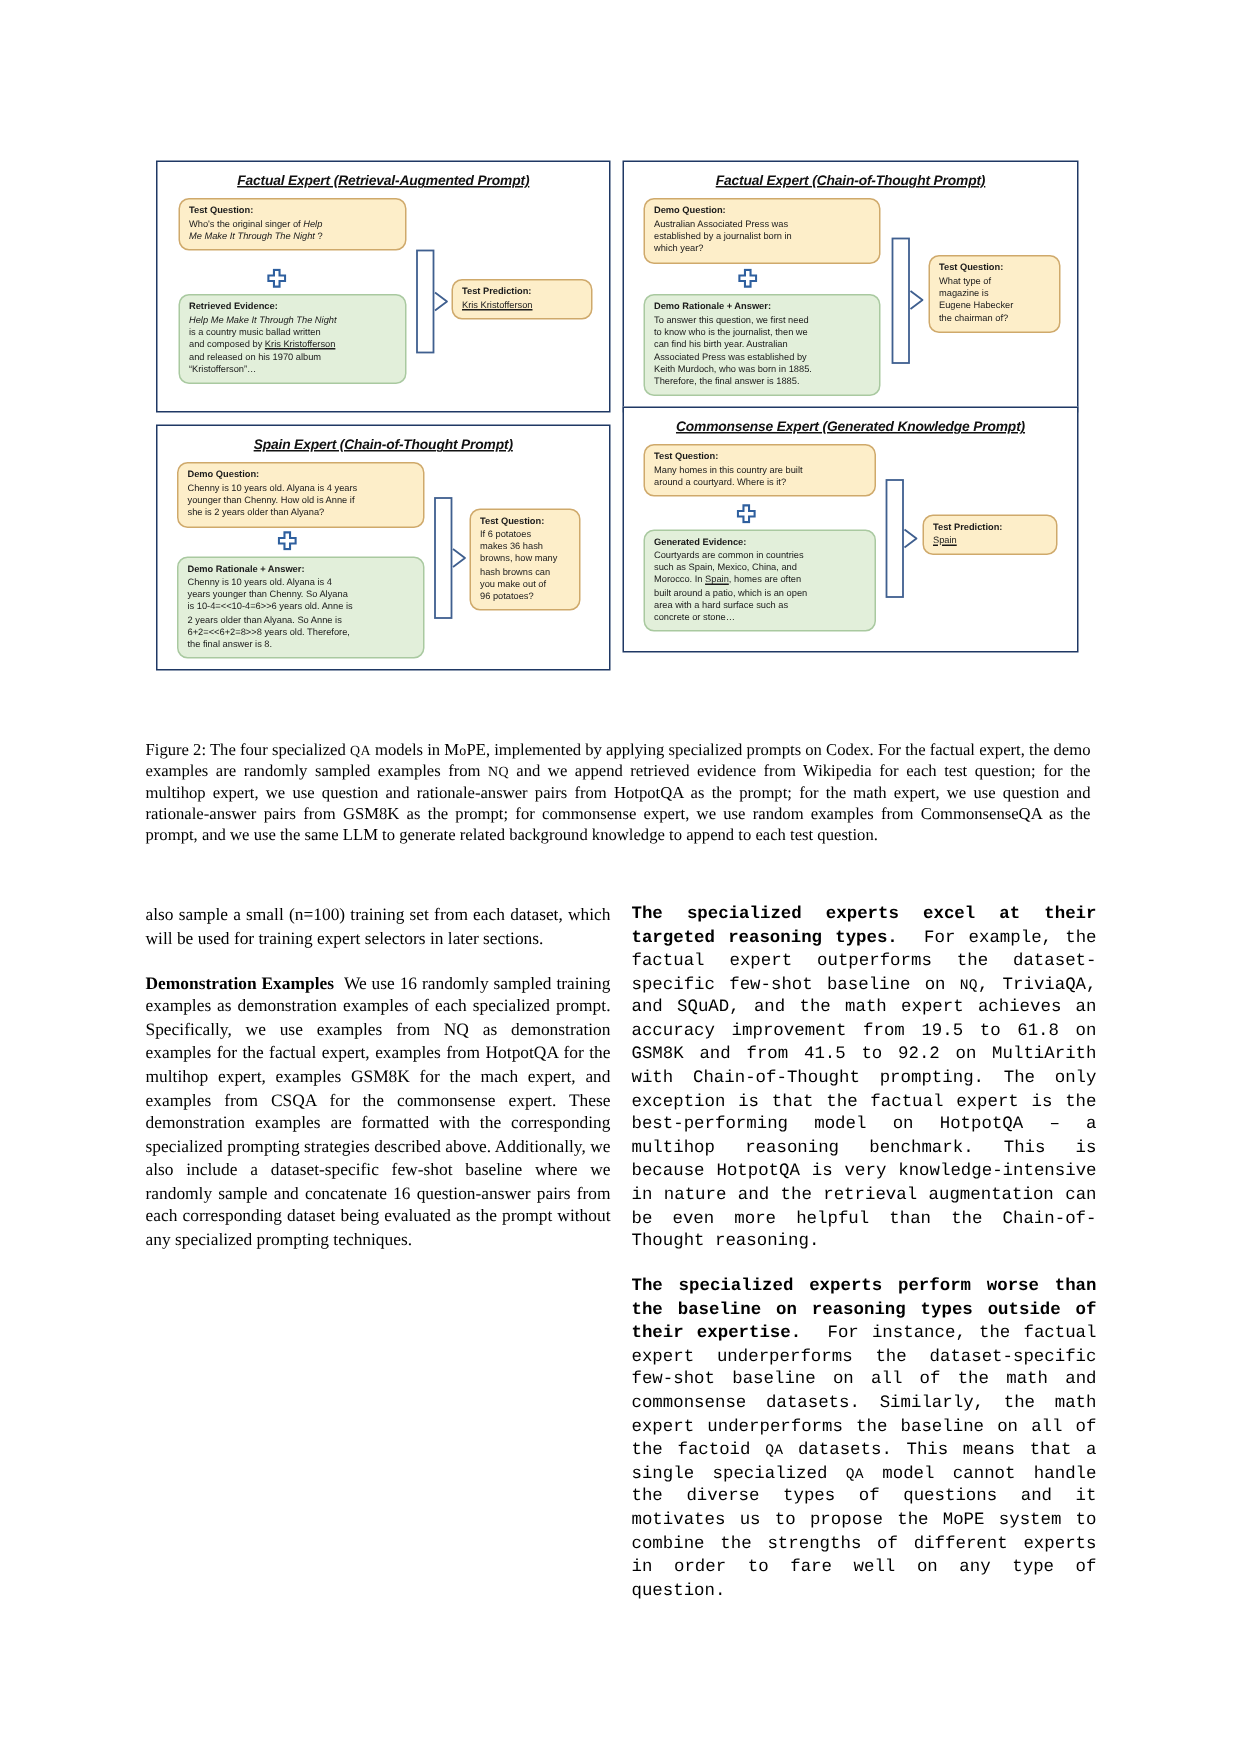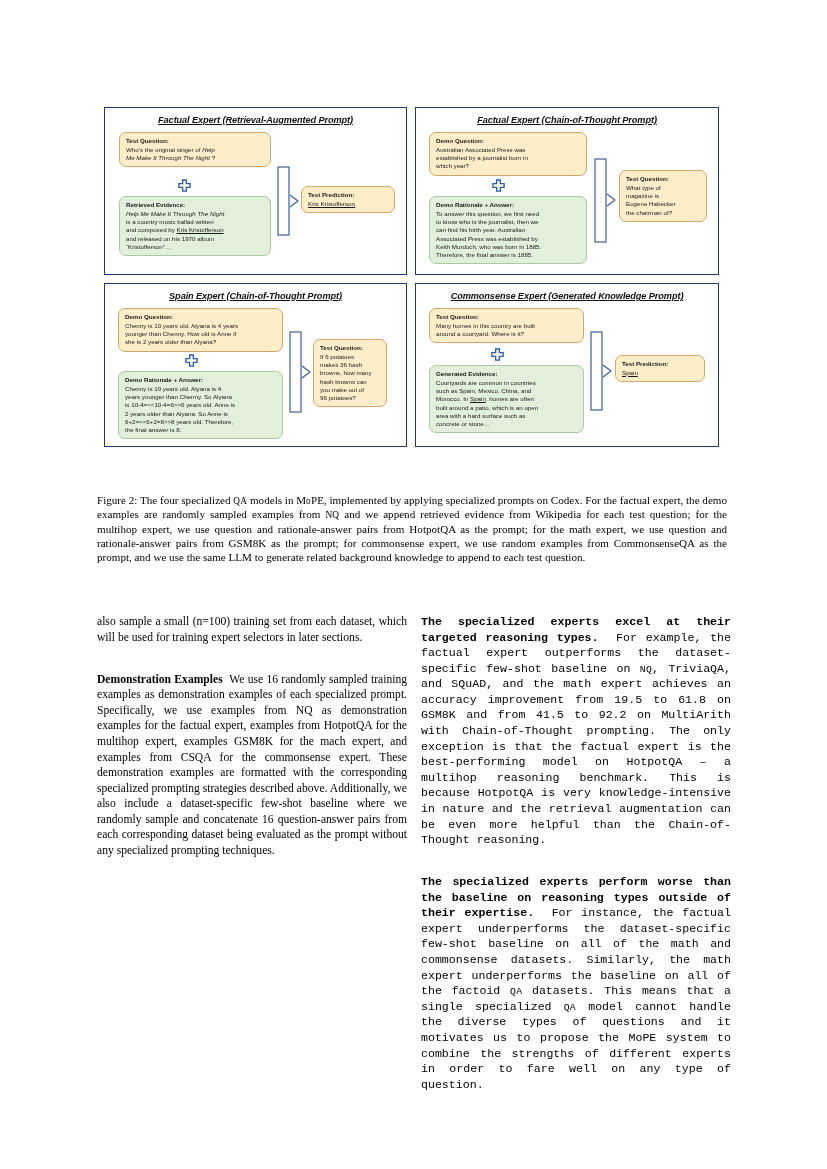--- a/index.html
+++ b/index.html
@@ -34,21 +34,21 @@
   }
   .quad {
     position: absolute;
     border: 1.6px solid #1f3864;
     background: #ffffff;
     box-sizing: border-box;
   }
   .quad-tl { left: 0px;   top: 0px;   width: 303px; height: 168px; }
   .quad-tr { left: 311px; top: 0px;   width: 304px; height: 168px; }
   .quad-bl { left: 0px;   top: 176px; width: 303px; height: 164px; }
-  .quad-br { left: 311px; top: 176px; width: 304px; height: 164px; }
+  .quad-br { left: 311px; top: 164px; width: 304px; height: 164px; }
 
   .quad-title {
     position: absolute;
     left: 0; right: 0;
     top: 7px;
     text-align: center;
     font-family: "Liberation Sans", sans-serif;
     font-weight: bold;
     font-style: italic;
     font-size: 9.2px;
@@ -122,21 +122,21 @@
     width: 310px;
     font-size: 11.6px;
     line-height: 1.345;
     text-align: justify;
     text-justify: inter-word;
   }
   .col-left  { left: 97px; }
   .col-right { left: 421px; font-family: Liberation Mono, monospace; }
 
   .col p {
-    margin: 16px 0 0 0;
+    margin: 4px 0 0 0;
     text-indent: 0;
   }
   .para-gap { height: 10.5px; }
   .para-gap-sm { height: 9px; }
 
   .runin { font-weight: bold; }
 
   h3.sec {
     font-size: 12.4px;
     font-weight: bold;

